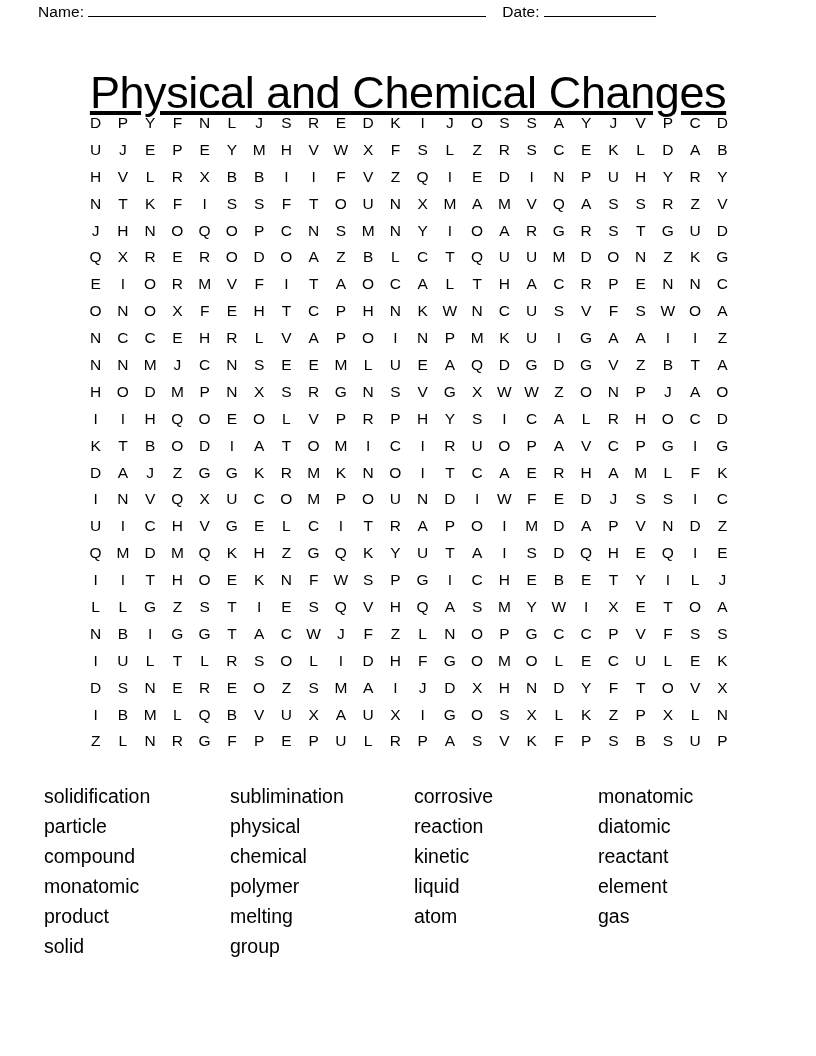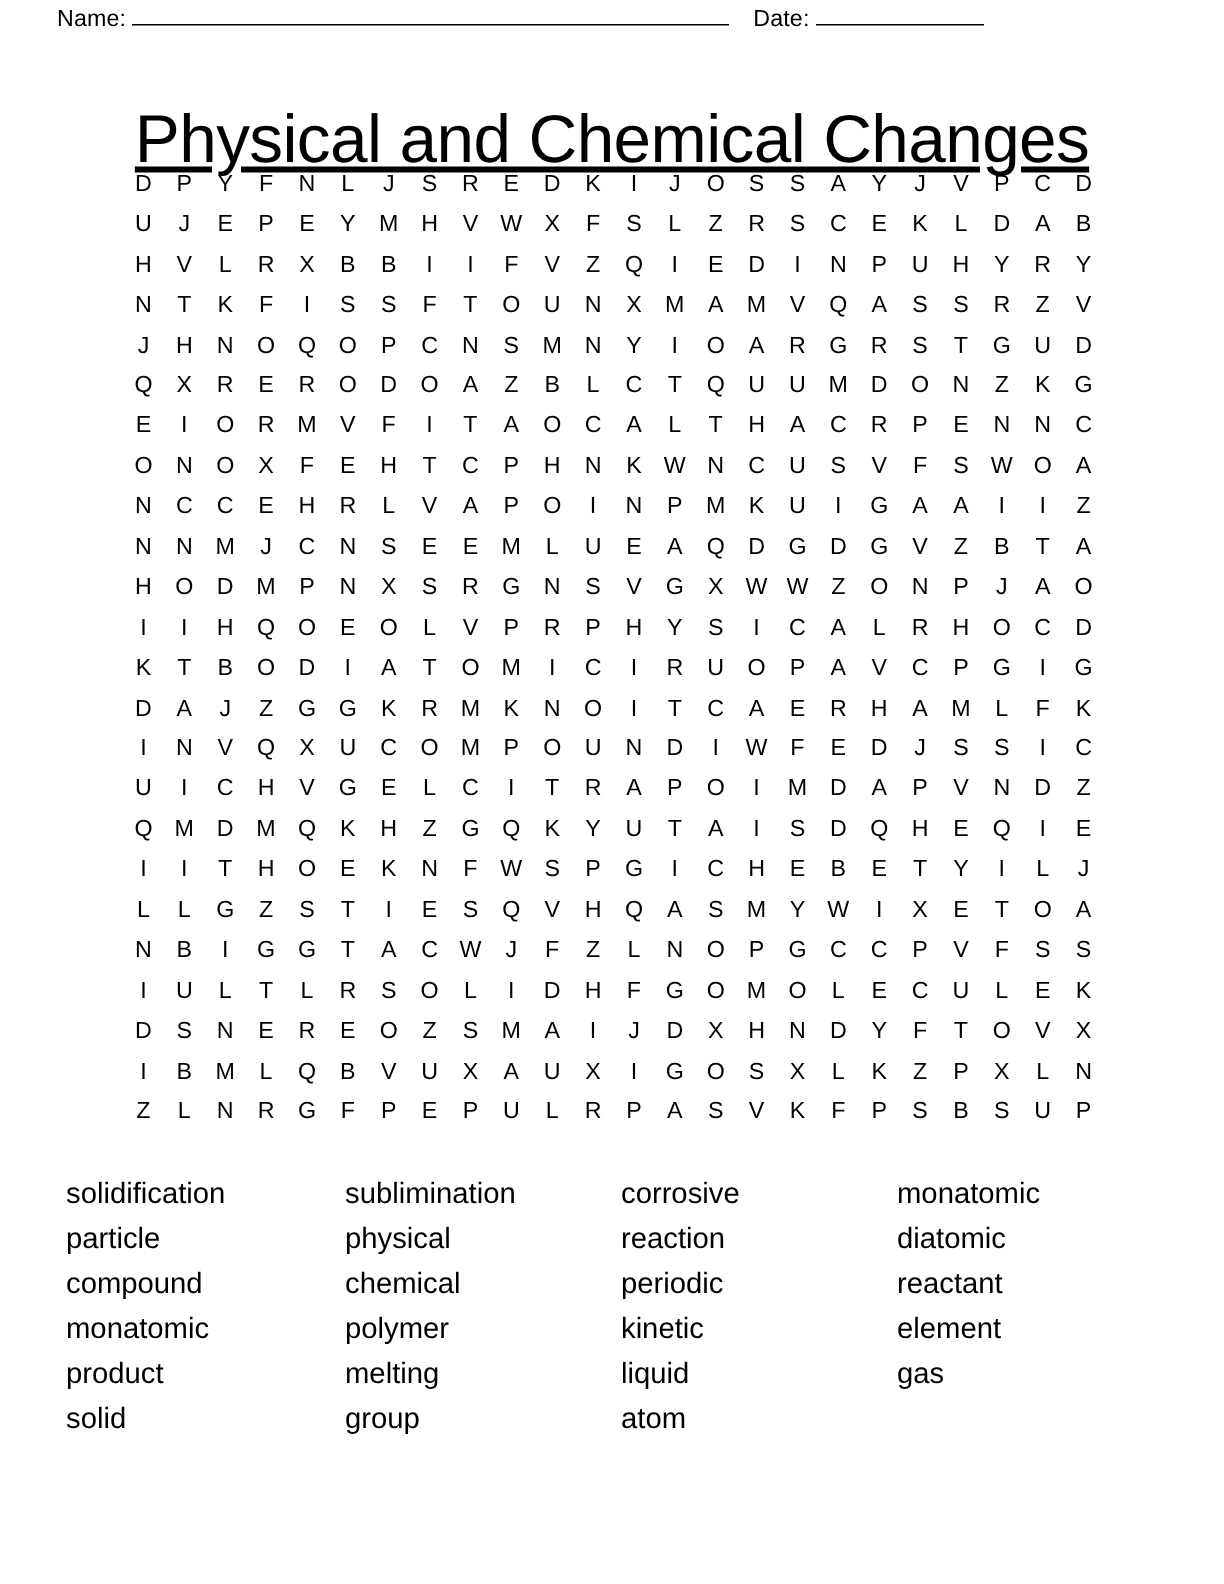--- a/index.html
+++ b/index.html
@@ -767,21 +767,20 @@
         <div class="word">sublimination</div>
         <div class="word">physical</div>
         <div class="word">chemical</div>
         <div class="word">polymer</div>
         <div class="word">melting</div>
         <div class="word">group</div>
       </div>
       <div class="word-col c3">
         <div class="word">corrosive</div>
         <div class="word">reaction</div>
-        <div class="word">periodic</div>
         <div class="word">kinetic</div>
         <div class="word">liquid</div>
         <div class="word">atom</div>
       </div>
       <div class="word-col c4">
         <div class="word">monatomic</div>
         <div class="word">diatomic</div>
         <div class="word">reactant</div>
         <div class="word">element</div>
         <div class="word">gas</div>

